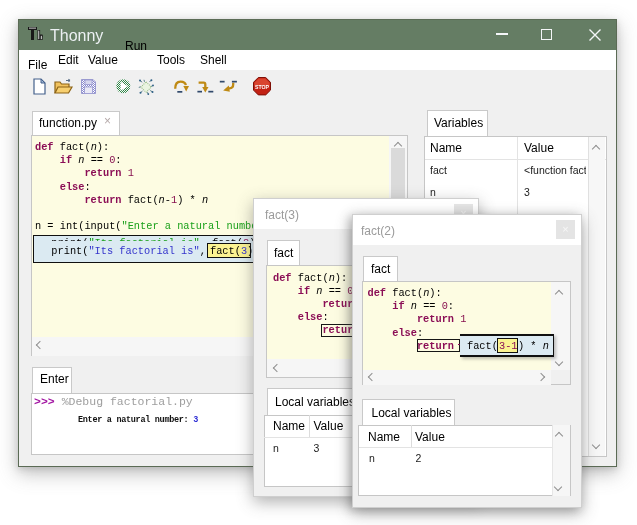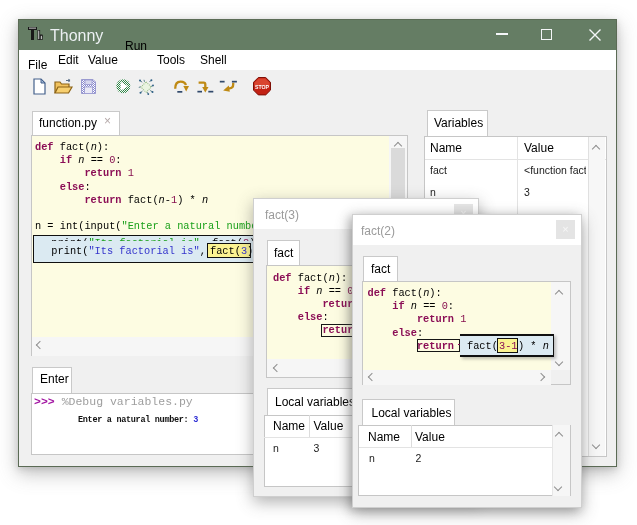--- a/index.html
+++ b/index.html
@@ -181,21 +181,21 @@
 
 <div class="abs" style="left:588px; top:137px; width:17px; height:319px; background:#f7f7f7; border-left:1px solid #e0e0e0;"></div>
 <div class="chv chU" style="left:593px; top:146px;"></div>
 <div class="chv chD" style="left:593px; top:442px;"></div>
 
 <div class="abs" style="left:31.5px; top:367px; width:40px; height:26px; background:#ffffff;
   border:1px solid #c9c9c9; border-bottom:none;"></div>
 <div class="abs" style="left:40px; top:372px; font-size:12px; color:#000;">Enter</div>
 <div class="abs" style="left:31px; top:392.5px; width:384px; height:62.5px; background:#ffffff;
   border:1px solid #c6c6c6;"></div>
-<div class="abs mono pre" style="left:34px; top:394.5px; font-size:11.5px;"><span style="color:#a113a1; font-weight:bold;">&gt;&gt;&gt;</span> <span style="color:#9e9e9e;">%Debug variables.py</span></div>
+<div class="abs mono pre" style="left:34px; top:394.5px; font-size:11.5px;"><span style="color:#a113a1; font-weight:bold;">&gt;&gt;&gt;</span> <span style="color:#9e9e9e;">%Debug factorial.py</span></div>
 <div class="abs mono pre" style="left:78px; top:414.5px; font-size:8.5px; font-weight:bold; color:#111; letter-spacing:-0.3px;">Enter a natural number: <span style="color:#2a2ad4;">3</span></div>
 
 <div class="abs" style="left:253px; top:198px; width:226px; height:299px; background:#f0f0f0;
   border:1px solid #cfcfcf; box-shadow:0 5px 15px rgba(80,80,80,0.45);"></div>
 <div class="abs" style="left:254px; top:199px; width:224px; height:30px; background:#ffffff;"></div>
 <div class="abs" style="left:265px; top:208px; color:#9b9b9b; font-size:12px;">fact(3)</div>
 <div class="abs" style="left:454px; top:204px; width:19px; height:19px; background:#e4e4e4;
   color:#f7f7f7; font-size:11px; text-align:center; line-height:19px;">×</div>
 <div class="abs" style="left:267px; top:240px; width:33px; height:26px; background:#ffffff;
   border:1px solid #c9c9c9; border-bottom:none;"></div>

